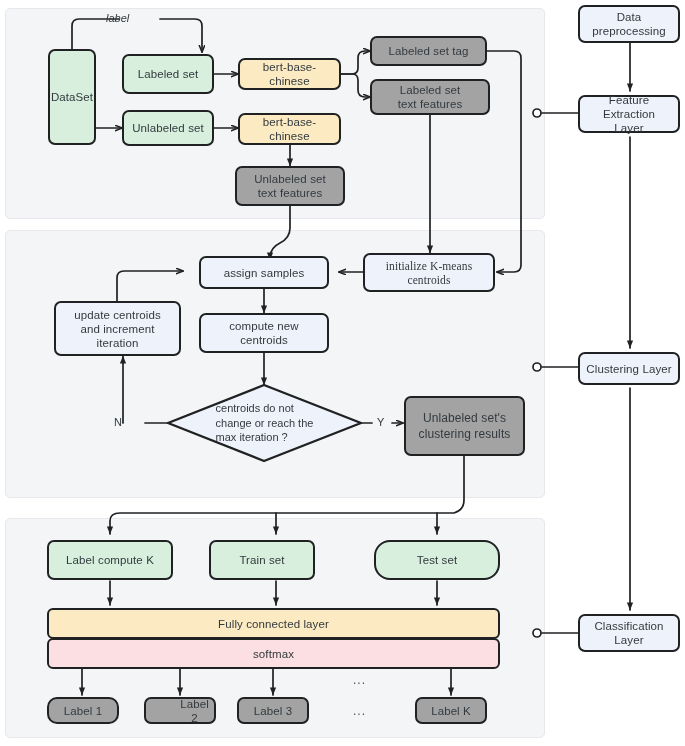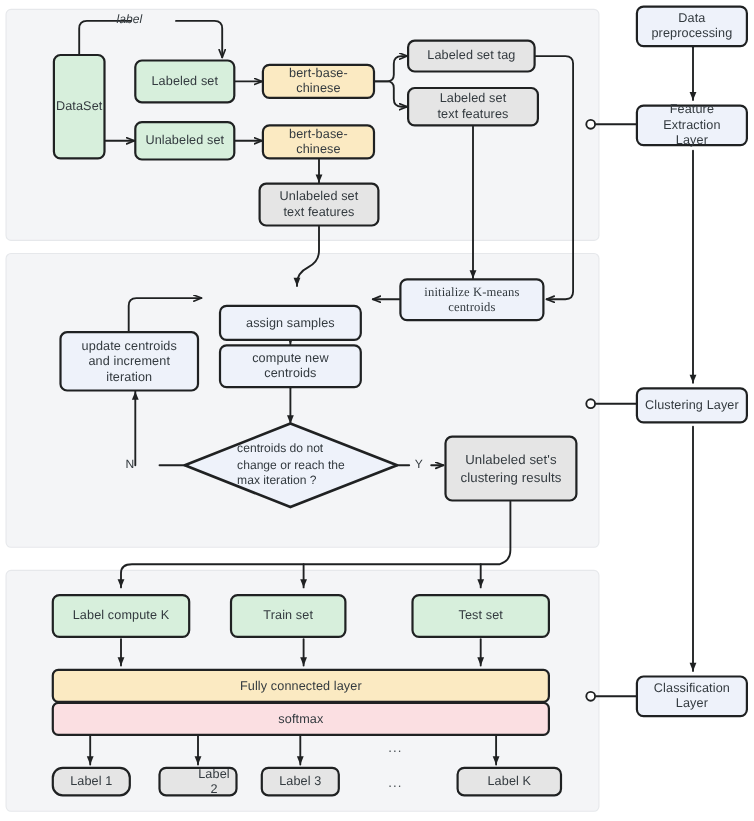--- a/index.html
+++ b/index.html
@@ -39,21 +39,21 @@
     align-items: center;
     justify-content: center;
     text-align: center;
     color: #333a3f;
     font-size: 11.5px;
     line-height: 14px;
     letter-spacing: .1px;
     padding: 2px 4px;
   }
   .node.green  { background: #d7efdc; }
-  .node.purple { background: #e5e5e5; }
+  .node.purple { background: #a3a3a3; }
   .node.yellow { background: #fbeac2; }
   .node.blue   { background: #eef2fa; }
   .node.pink   { background: #fbdfe2; }
   .node.bar    { border-radius: 6px; font-size: 11.5px; }
   .diamond {
     position: absolute;
     box-sizing: border-box;
   }
   .diamond .dtext {
     position: absolute;
@@ -176,21 +176,21 @@
   <div class="node purple" style="left:370px; top:36px; width:117px; height:30px;">Labeled  set tag</div>
 
   <div class="node purple" style="left:370px; top:79px; width:120px; height:36px; white-space:pre-line;">Labeled set
 text features</div>
 
   <div class="node purple" style="left:235px; top:166px; width:110px; height:40px; white-space:pre-line;">Unlabeled set
 text features</div>
 
   <div class="edgelabel" style="left:106px; top:12px;font-style:italic;">label</div>
 
-  <div class="node blue" style="left:199px; top:256px; width:130px; height:33px;margin-top:21px;">assign samples</div>
+  <div class="node blue" style="left:199px; top:256px; width:130px; height:33px;">assign samples</div>
 
   <div class="node blue" style="left:363px; top:253px; width:132px; height:39px; white-space:pre-line;font-family:Liberation Serif, serif;">initialize K-means
 centroids</div>
 
   <div class="node blue" style="left:54px; top:301px; width:127px; height:55px; white-space:pre-line;">update centroids
 and increment
 iteration</div>
 
   <div class="node blue" style="left:199px; top:313px; width:130px; height:40px; white-space:pre-line;">compute new
 centroids</div>
@@ -204,30 +204,30 @@
   <div class="edgelabel" style="left:114px; top:416px;">N</div>
   <div class="edgelabel" style="left:377px; top:416px;">Y</div>
 
   <div class="node purple" style="left:404px; top:396px; width:121px; height:60px; white-space:pre-line; font-size:12px; line-height:16px;">Unlabeled set's
 clustering results</div>
 
   <div class="node green" style="left:47px; top:540px; width:126px; height:40px;">Label compute K</div>
 
   <div class="node green" style="left:209px; top:540px; width:106px; height:40px;">Train set</div>
 
-  <div class="node green" style="left:374px; top:540px; width:126px; height:40px;">Test set</div>
+  <div class="node green" style="left:374px; top:540px; width:126px; height:40px;border-radius:16px;">Test set</div>
 
   <div class="node pink bar" style="left:47px; top:638px; width:453px; height:31px;">softmax</div>
 
   <div class="node yellow bar" style="left:47px; top:608px; width:453px; height:31px;">Fully connected layer</div>
 
   <div class="node purple" style="left:47px; top:697px; width:72px; height:27px;border-radius:10px;">Label 1</div>
   <div class="node purple" style="left:144px; top:697px; width:72px; height:27px;padding-left:33px;">Label 2</div>
   <div class="node purple" style="left:237px; top:697px; width:72px; height:27px;">Label 3</div>
-  <div class="node purple" style="left:415px; top:697px; width:96px; height:27px;">Label K</div>
+  <div class="node purple" style="left:415px; top:697px; width:72px; height:27px;">Label K</div>
 
   <div class="ellipsis" style="left:353px; top:673px;">...</div>
   <div class="ellipsis" style="left:353px; top:704px;">...</div>
 
   <div class="node blue" style="left:578px; top:5px; width:102px; height:38px; white-space:pre-line;">Data
 preprocessing</div>
 
   <div class="node blue" style="left:578px; top:95px; width:102px; height:38px; white-space:pre-line;">Feature Extraction
 Layer</div>
 

